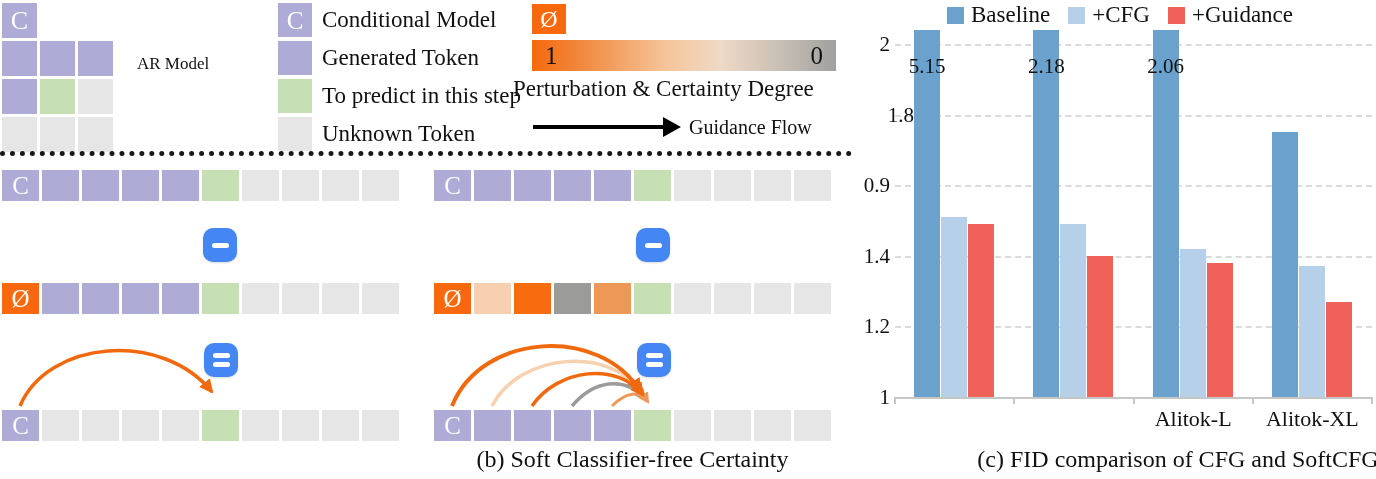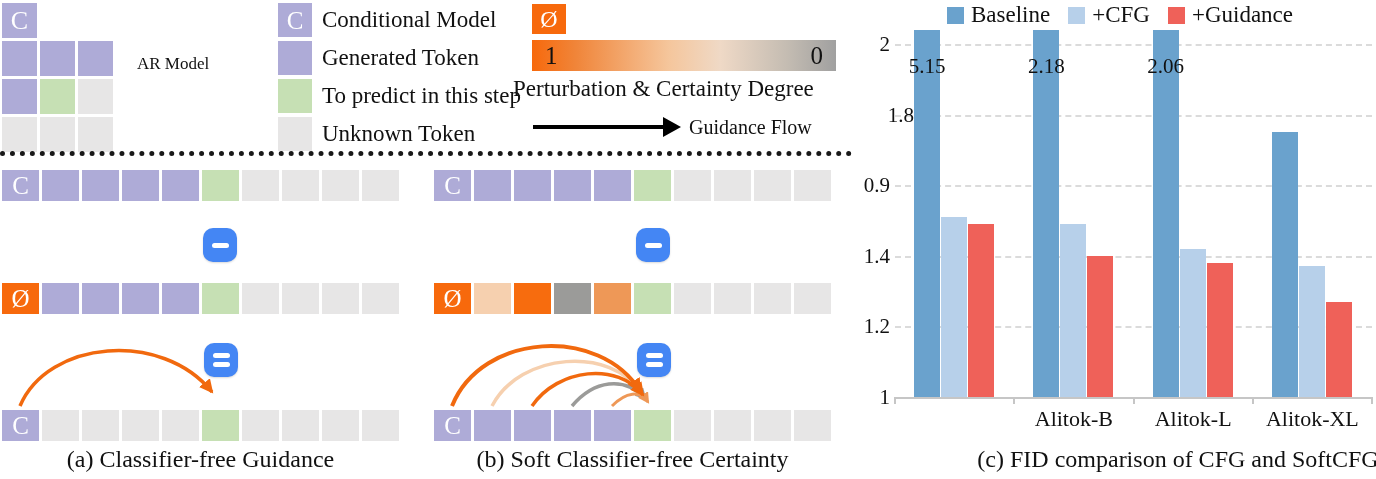--- a/index.html
+++ b/index.html
@@ -157,21 +157,20 @@
       </marker>
     </defs>
     <path d="M 20 406 C 48 340, 162 330, 212 392" stroke="#F1690E" stroke-width="3.5" fill="none" marker-end="url(#mO)"></path>
     <path d="M 492 406 C 520 352, 612 346, 641 393" stroke="#F6D0AF" stroke-width="3.5" fill="none" marker-end="url(#mPeach)"></path>
     <path d="M 572 406 C 594 380, 624 376, 645 398" stroke="#9B9B99" stroke-width="3.5" fill="none" marker-end="url(#mGray)"></path>
     <path d="M 612 406 C 626 392, 640 390, 648 402" stroke="#EE9857" stroke-width="3" fill="none" marker-end="url(#mMid)"></path>
     <path d="M 532 406 C 558 368, 618 362, 643 395" stroke="#F1690E" stroke-width="3.5" fill="none" marker-end="url(#mO)"></path>
     <path d="M 452 406 C 482 332, 600 326, 640 391" stroke="#F1690E" stroke-width="4" fill="none" marker-end="url(#mO)"></path>
   </svg>
 
-  <div class="caption" style="left:2px;width:397px">(a) Classifier-free Guidance</div>
   <div class="caption" style="left:434px;width:397px">(b) Soft Classifier-free Certainty</div>
 
   <div id="chart">
     <div class="ch-legend" id="ch-legend">
         <div class="ch-legend-item">
           <div class="ch-legend-sw" style="background: rgb(106, 162, 205);"></div>
           <div class="ch-legend-label">Baseline</div>
         </div>
         <div class="ch-legend-item">
           <div class="ch-legend-sw" style="background: rgb(183, 208, 234);"></div>
@@ -199,21 +198,20 @@
       <div class="xtick" style="left: 153.25px; top: 397px;"></div>
       <div class="xtick" style="left: 272.5px; top: 397px;"></div>
       <div class="xtick" style="left: 391.75px; top: 397px;"></div>
       <div class="xtick" style="left: 511px; top: 397px;"></div>
       <div class="chbar" style="left: 54.125px; width: 26px; top: 30px; height: 367px; background: rgb(106, 162, 205);"></div>
       <div class="chbar" style="left: 81.125px; width: 26px; top: 216.97px; height: 180.03px; background: rgb(183, 208, 234);"></div>
       <div class="chbar" style="left: 108.125px; width: 26px; top: 224.03px; height: 172.97px; background: rgb(239, 97, 89);"></div>
       <div class="chbar" style="left: 173.375px; width: 26px; top: 30px; height: 367px; background: rgb(106, 162, 205);"></div>
       <div class="chbar" style="left: 200.375px; width: 26px; top: 224.03px; height: 172.97px; background: rgb(183, 208, 234);"></div>
       <div class="chbar" style="left: 227.375px; width: 26px; top: 255.8px; height: 141.2px; background: rgb(239, 97, 89);"></div>
-      <div class="cat-label" style="left: 153.875px; top: 406px;">Alitok-B</div>
       <div class="chbar" style="left: 292.625px; width: 26px; top: 30px; height: 367px; background: rgb(106, 162, 205);"></div>
       <div class="chbar" style="left: 319.625px; width: 26px; top: 248.74px; height: 148.26px; background: rgb(183, 208, 234);"></div>
       <div class="chbar" style="left: 346.625px; width: 26px; top: 262.86px; height: 134.14px; background: rgb(239, 97, 89);"></div>
       <div class="cat-label" style="left: 273.125px; top: 406px;">Alitok-L</div>
       <div class="chbar" style="left: 411.875px; width: 26px; top: 132.25px; height: 264.75px; background: rgb(106, 162, 205);"></div>
       <div class="chbar" style="left: 438.875px; width: 26px; top: 266.39px; height: 130.61px; background: rgb(183, 208, 234);"></div>
       <div class="chbar" style="left: 465.875px; width: 26px; top: 301.69px; height: 95.31px; background: rgb(239, 97, 89);"></div>
       <div class="cat-label" style="left: 392.375px; top: 406px;">Alitok-XL</div>
       <div class="bar-label" style="left: 32.125px; top: 54px;">5.15</div>
       <div class="bar-label" style="left: 151.375px; top: 54px;">2.18</div>

